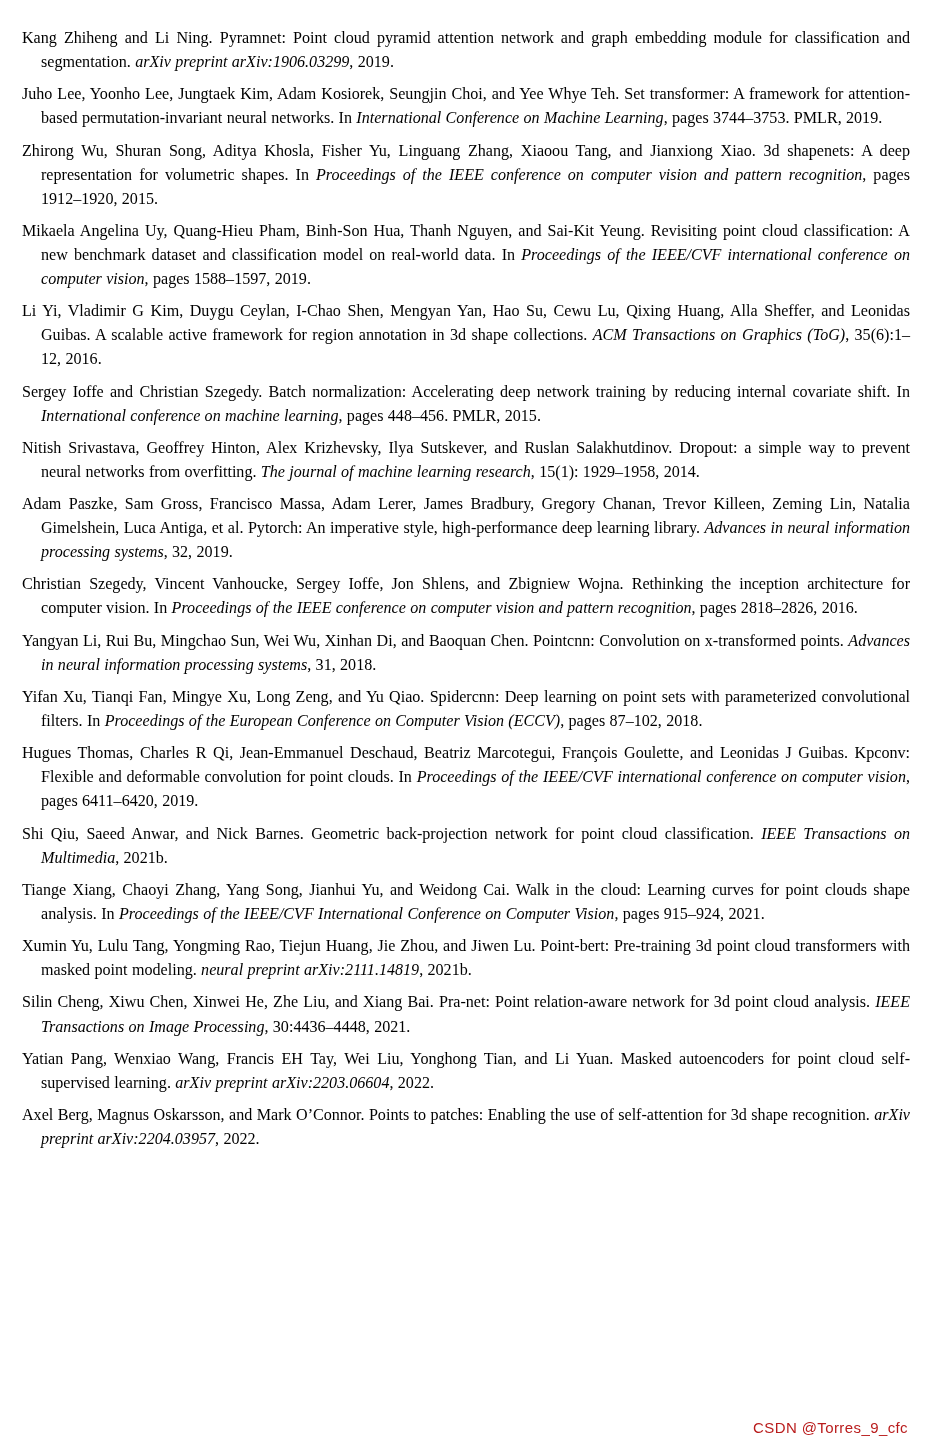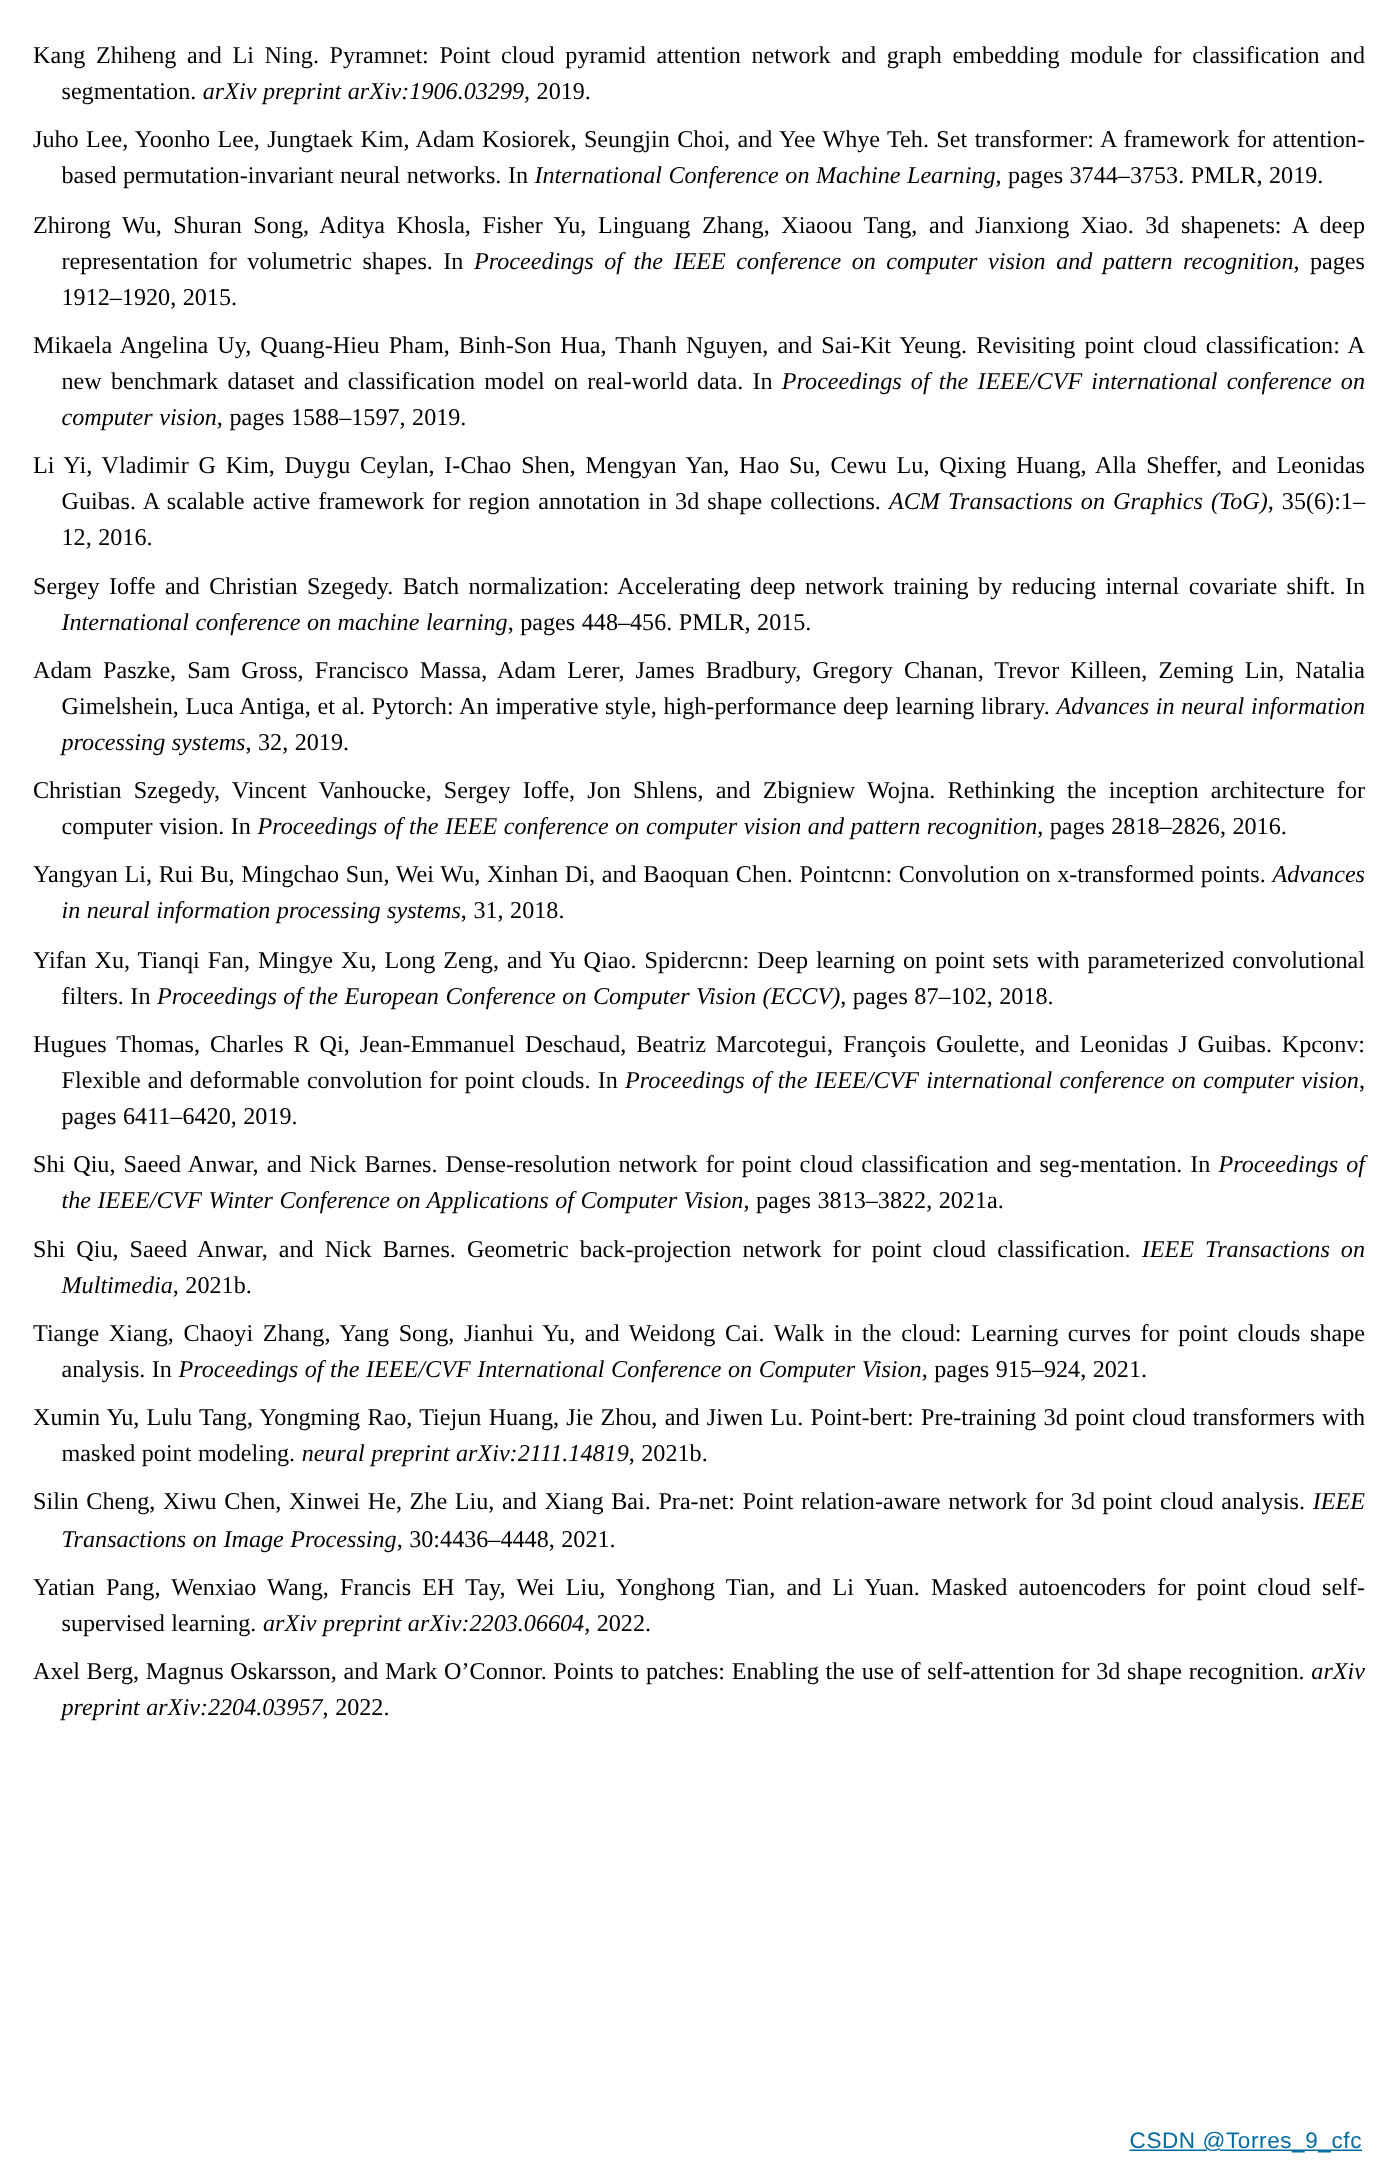--- a/index.html
+++ b/index.html
@@ -64,27 +64,27 @@
 <body style="background: rgb(255, 255, 255); color: rgb(0, 0, 0);">
 
 <div id="page">
   <ul class="ref-list" id="ref-list">
       <li class="ref">Kang Zhiheng and Li Ning. Pyramnet: Point cloud pyramid attention network and graph embedding module for classification and segmentation. <i>arXiv preprint arXiv:1906.03299</i>, 2019.</li>
       <li class="ref">Juho Lee, Yoonho Lee, Jungtaek Kim, Adam Kosiorek, Seungjin Choi, and Yee Whye Teh. Set transformer: A framework for attention-based permutation-invariant neural networks. In <i>International Conference on Machine Learning</i>, pages 3744–3753. PMLR, 2019.</li>
       <li class="ref">Zhirong Wu, Shuran Song, Aditya Khosla, Fisher Yu, Linguang Zhang, Xiaoou Tang, and Jianxiong Xiao. 3d shapenets: A deep representation for volumetric shapes. In <i>Proceedings of the IEEE conference on computer vision and pattern recognition</i>, pages 1912–1920, 2015.</li>
       <li class="ref">Mikaela Angelina Uy, Quang-Hieu Pham, Binh-Son Hua, Thanh Nguyen, and Sai-Kit Yeung. Revisiting point cloud classification: A new benchmark dataset and classification model on real-world data. In <i>Proceedings of the IEEE/CVF international conference on computer vision</i>, pages 1588–1597, 2019.</li>
       <li class="ref">Li Yi, Vladimir G Kim, Duygu Ceylan, I-Chao Shen, Mengyan Yan, Hao Su, Cewu Lu, Qixing Huang, Alla Sheffer, and Leonidas Guibas. A scalable active framework for region annotation in 3d shape collections. <i>ACM Transactions on Graphics (ToG)</i>, 35(6):1–12, 2016.</li>
       <li class="ref">Sergey Ioffe and Christian Szegedy. Batch normalization: Accelerating deep network training by reducing internal covariate shift. In <i>International conference on machine learning</i>, pages 448–456. PMLR, 2015.</li>
+      <li class="ref">Nitish Srivastava, Geoffrey Hinton, Alex Krizhevsky, Ilya Sutskever, and Ruslan Salakhutdinov. Dropout: a simple way to prevent neural networks from overfitting. <i>The journal of machine learning research</i>, 15(1): 1929–1958, 2014.</li>
       <li class="ref">Adam Paszke, Sam Gross, Francisco Massa, Adam Lerer, James Bradbury, Gregory Chanan, Trevor Killeen, Zeming Lin, Natalia Gimelshein, Luca Antiga, et al. Pytorch: An imperative style, high-performance deep learning library. <i>Advances in neural information processing systems</i>, 32, 2019.</li>
       <li class="ref">Christian Szegedy, Vincent Vanhoucke, Sergey Ioffe, Jon Shlens, and Zbigniew Wojna. Rethinking the inception architecture for computer vision. In <i>Proceedings of the IEEE conference on computer vision and pattern recognition</i>, pages 2818–2826, 2016.</li>
       <li class="ref">Yangyan Li, Rui Bu, Mingchao Sun, Wei Wu, Xinhan Di, and Baoquan Chen. Pointcnn: Convolution on x-transformed points. <i>Advances in neural information processing systems</i>, 31, 2018.</li>
       <li class="ref">Yifan Xu, Tianqi Fan, Mingye Xu, Long Zeng, and Yu Qiao. Spidercnn: Deep learning on point sets with parameterized convolutional filters. In <i>Proceedings of the European Conference on Computer Vision (ECCV)</i>, pages 87–102, 2018.</li>
       <li class="ref">Hugues Thomas, Charles R Qi, Jean-Emmanuel Deschaud, Beatriz Marcotegui, François Goulette, and Leonidas J Guibas. Kpconv: Flexible and deformable convolution for point clouds. In <i>Proceedings of the IEEE/CVF international conference on computer vision</i>, pages 6411–6420, 2019.</li>
-      <li class="ref">Shi Qiu, Saeed Anwar, and Nick Barnes. Dense-resolution network for point cloud classification and seg-mentation. In <i>Proceedings of the IEEE/CVF Winter Conference on Applications of Computer Vision</i>, pages 3813–3822, 2021a.</li>
       <li class="ref">Shi Qiu, Saeed Anwar, and Nick Barnes. Geometric back-projection network for point cloud classification. <i>IEEE Transactions on Multimedia</i>, 2021b.</li>
       <li class="ref">Tiange Xiang, Chaoyi Zhang, Yang Song, Jianhui Yu, and Weidong Cai. Walk in the cloud: Learning curves for point clouds shape analysis. In <i>Proceedings of the IEEE/CVF International Conference on Computer Vision</i>, pages 915–924, 2021.</li>
       <li class="ref">Xumin Yu, Lulu Tang, Yongming Rao, Tiejun Huang, Jie Zhou, and Jiwen Lu. Point-bert: Pre-training 3d point cloud transformers with masked point modeling. <i>neural preprint arXiv:2111.14819</i>, 2021b.</li>
       <li class="ref">Silin Cheng, Xiwu Chen, Xinwei He, Zhe Liu, and Xiang Bai. Pra-net: Point relation-aware network for 3d point cloud analysis. <i>IEEE Transactions on Image Processing</i>, 30:4436–4448, 2021.</li>
       <li class="ref">Yatian Pang, Wenxiao Wang, Francis EH Tay, Wei Liu, Yonghong Tian, and Li Yuan. Masked autoencoders for point cloud self-supervised learning. <i>arXiv preprint arXiv:2203.06604</i>, 2022.</li>
       <li class="ref">Axel Berg, Magnus Oskarsson, and Mark O’Connor. Points to patches: Enabling the use of self-attention for 3d shape recognition. <i>arXiv preprint arXiv:2204.03957</i>, 2022.</li>
     </ul>
-  <div class="watermark" style="color: #0369a1; text-decoration: underline;">CSDN @Torres_9_cfc</div>
+  <div class="watermark" style="color: #b91c1c;">CSDN @Torres_9_cfc</div>
 </div>
 
 </body></html>

